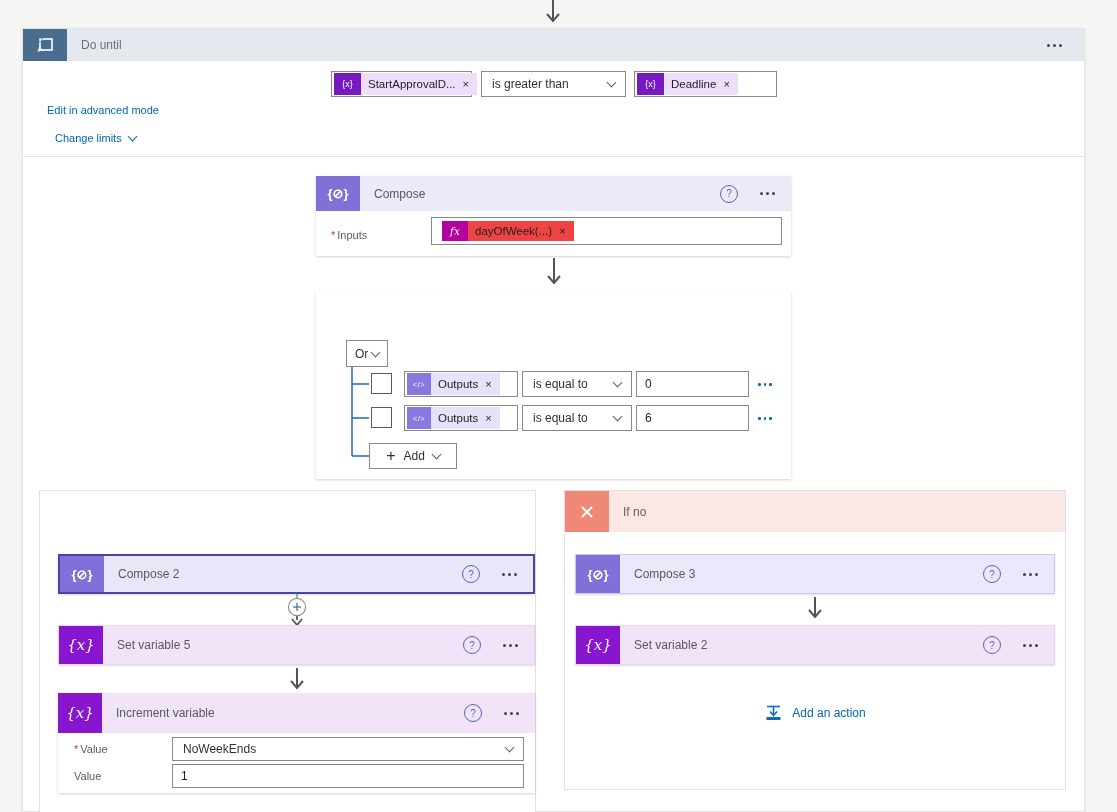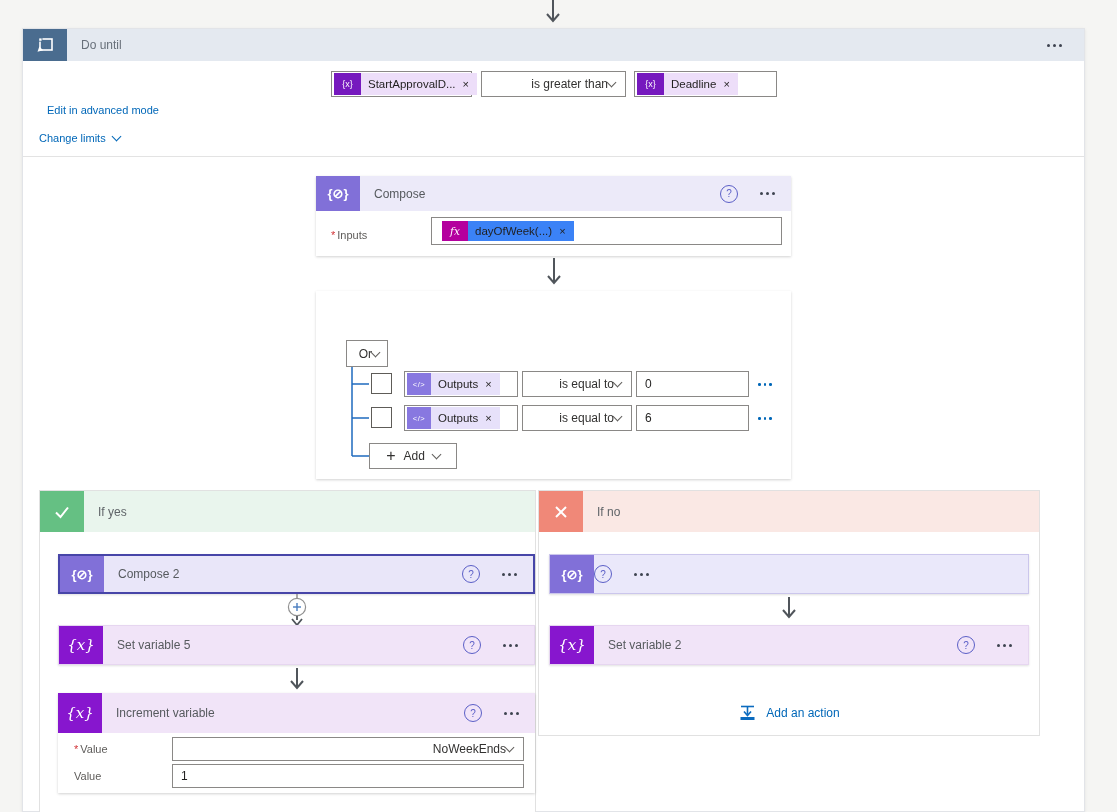--- a/index.html
+++ b/index.html
@@ -25,27 +25,27 @@
   .chev.blue{border-color:#0067B8;}
 
   
   .tokbox{display:flex;align-items:center;border:1px solid #8A8886;background:#fff;box-sizing:border-box;cursor:pointer;}
   .pill{display:flex;align-items:center;height:22px;margin-left:2px;padding-right:8px;gap:7px;}
   .pill .badge{align-self:stretch;display:flex;align-items:center;justify-content:center;color:#fff;flex:none;}
   .pill .tlabel{font-size:11.5px;color:#201F1E;white-space:nowrap;}
   .pill .trem{font-size:11px;color:#201F1E;cursor:pointer;line-height:1;}
   .pill.xvar{background:#EDDEF9;}
   .pill.xvar .badge{width:27px;background:#7619BE;font-size:9px;}
-  .pill.fx{background:#3b82f6;height:20px;}
+  .pill.fx{background:#ef4444;height:20px;}
   .pill.fx .badge{width:26px;background:#B4009E;font-style:italic;font-family:"DejaVu Serif",serif;font-size:10.5px;}
   .pill.outp{background:#E7E1FA;}
   .pill.outp .badge{width:24px;background:#8878E0;font-size:7.5px;letter-spacing:.5px;}
 
   
-  .drop{display:flex;align-items:center;justify-content:flex-end;border:1px solid #8A8886;background:#fff;box-sizing:border-box;padding:0 10px;font-size:12px;color:#323130;cursor:pointer;}
+  .drop{display:flex;align-items:center;justify-content:space-between;border:1px solid #8A8886;background:#fff;box-sizing:border-box;padding:0 10px;font-size:12px;color:#323130;cursor:pointer;}
 
   
   .tinput{border:1px solid #8A8886;box-sizing:border-box;font-family:"Liberation Sans",sans-serif;font-size:12px;color:#201F1E;padding:0 8px;background:#fff;}
 
   
   .link{font-size:11px;color:#0067B8;cursor:pointer;display:inline-flex;align-items:center;gap:7px;text-decoration:none;}
 
   
   .card{position:absolute;background:#fff;box-shadow:0 1px 2.5px rgba(0,0,0,.18);box-sizing:border-box;}
   .card-h{display:flex;align-items:center;cursor:pointer;}
@@ -111,21 +111,21 @@
       </div>
       <div class="tokbox abs" style="left:611px;top:10px;width:143px;height:26px">
         <span class="pill xvar">
           <span class="badge">{x}</span>
           <span class="tlabel">Deadline</span>
           <span class="trem">×</span>
         </span>
       </div>
 
       <a class="link abs" style="left:24px;top:43px">Edit in advanced mode</a>
-      <a class="link abs" style="left:16px;top:71px">
+      <a class="link abs" style="left:32px;top:71px">
         <span>Change limits</span>
         <span class="chev blue"></span>
       </a>
 
       <div class="abs" style="left:0;top:95px;width:1061px;height:1px;background:#E3E3E3"></div>
 
       <div class="card" style="left:293px;top:115px;width:475px;height:80px">
         <div class="card-h" style="height:35px;background:#ECEAF9">
           <div class="iconbox glyph-braces" style="background:#8170D8">{⊘}</div>
           <span class="ctitle">Compose</span>
@@ -210,28 +210,20 @@
 
           <div class="drop abs" style="left:53px;top:117px;width:88px;height:26px;justify-content:center;gap:8px">
             <span style="font-size:16px;font-weight:300;color:#323130">+</span>
             <span>Add</span>
             <span class="chev"></span>
           </div>
         </div>
       </div>
 
       <div class="branch" style="left:16px;top:429px;width:497px;height:400px">
-        <div class="branch-h" style="background:#E9F5ED">
-          <div class="iconbox" style="background:#65C083;height:41px">
-            <svg width="20" height="20" viewBox="0 0 20 20">
-                <polyline points="4,10.5 8.5,15 16,5.5" fill="none" stroke="#fff" stroke-width="2"></polyline>
-              </svg>
-          </div>
-          <span class="btitle">If yes</span>
-        </div>
 
         <div class="acard" style="left:18px;top:63px;width:477px;height:40px;background:#E9E6F9;border:2px solid #4745A8">
           <div class="iconbox glyph-braces" style="background:#8170D8">{⊘}</div>
           <span class="ctitle">Compose 2</span>
           <span class="help">?</span>
           <div class="dots" style="margin-right:16px">
               <i></i>
               <i></i>
               <i></i>
             </div>
@@ -280,33 +272,34 @@
             <span>NoWeekEnds</span>
             <span class="chev"></span>
           </div>
           <div class="abs flabel" style="left:16px;top:77px">
             <span>Value</span>
           </div>
           <input class="tinput abs" style="left: 114px; top: 71px; width: 352px; height: 24px;" readonly="" value="1">
         </div>
       </div>
 
-      <div class="branch" style="left:515px;top:429px;width:502px;height:246px">
+      <div class="branch" style="left:541px;top:429px;width:502px;height:300px">
         <div class="branch-h" style="background:#FAE8E4">
           <div class="iconbox" style="background:#F08878;height:41px">
             <svg width="18" height="18" viewBox="0 0 18 18">
                 <line x1="4" y1="4" x2="14" y2="14" stroke="#fff" stroke-width="2"></line>
                 <line x1="14" y1="4" x2="4" y2="14" stroke="#fff" stroke-width="2"></line>
               </svg>
           </div>
           <span class="btitle">If no</span>
         </div>
 
         <div class="acard" style="left:10px;top:63px;width:480px;height:40px;background:#EAE8FA;border:1px solid #CBC6EC">
           <div class="iconbox glyph-braces" style="background:#8170D8">{⊘}</div>
+          <span class="ctitle">Compose 3</span>
           <span class="help">?</span>
           <div class="dots" style="margin-right:16px">
               <i></i>
               <i></i>
               <i></i>
             </div>
         </div>
 
         <svg class="abs" style="left:240px;top:106px" width="20" height="27">
           <line x1="10" y1="0" x2="10" y2="19" stroke="#50555B" stroke-width="2"></line>

